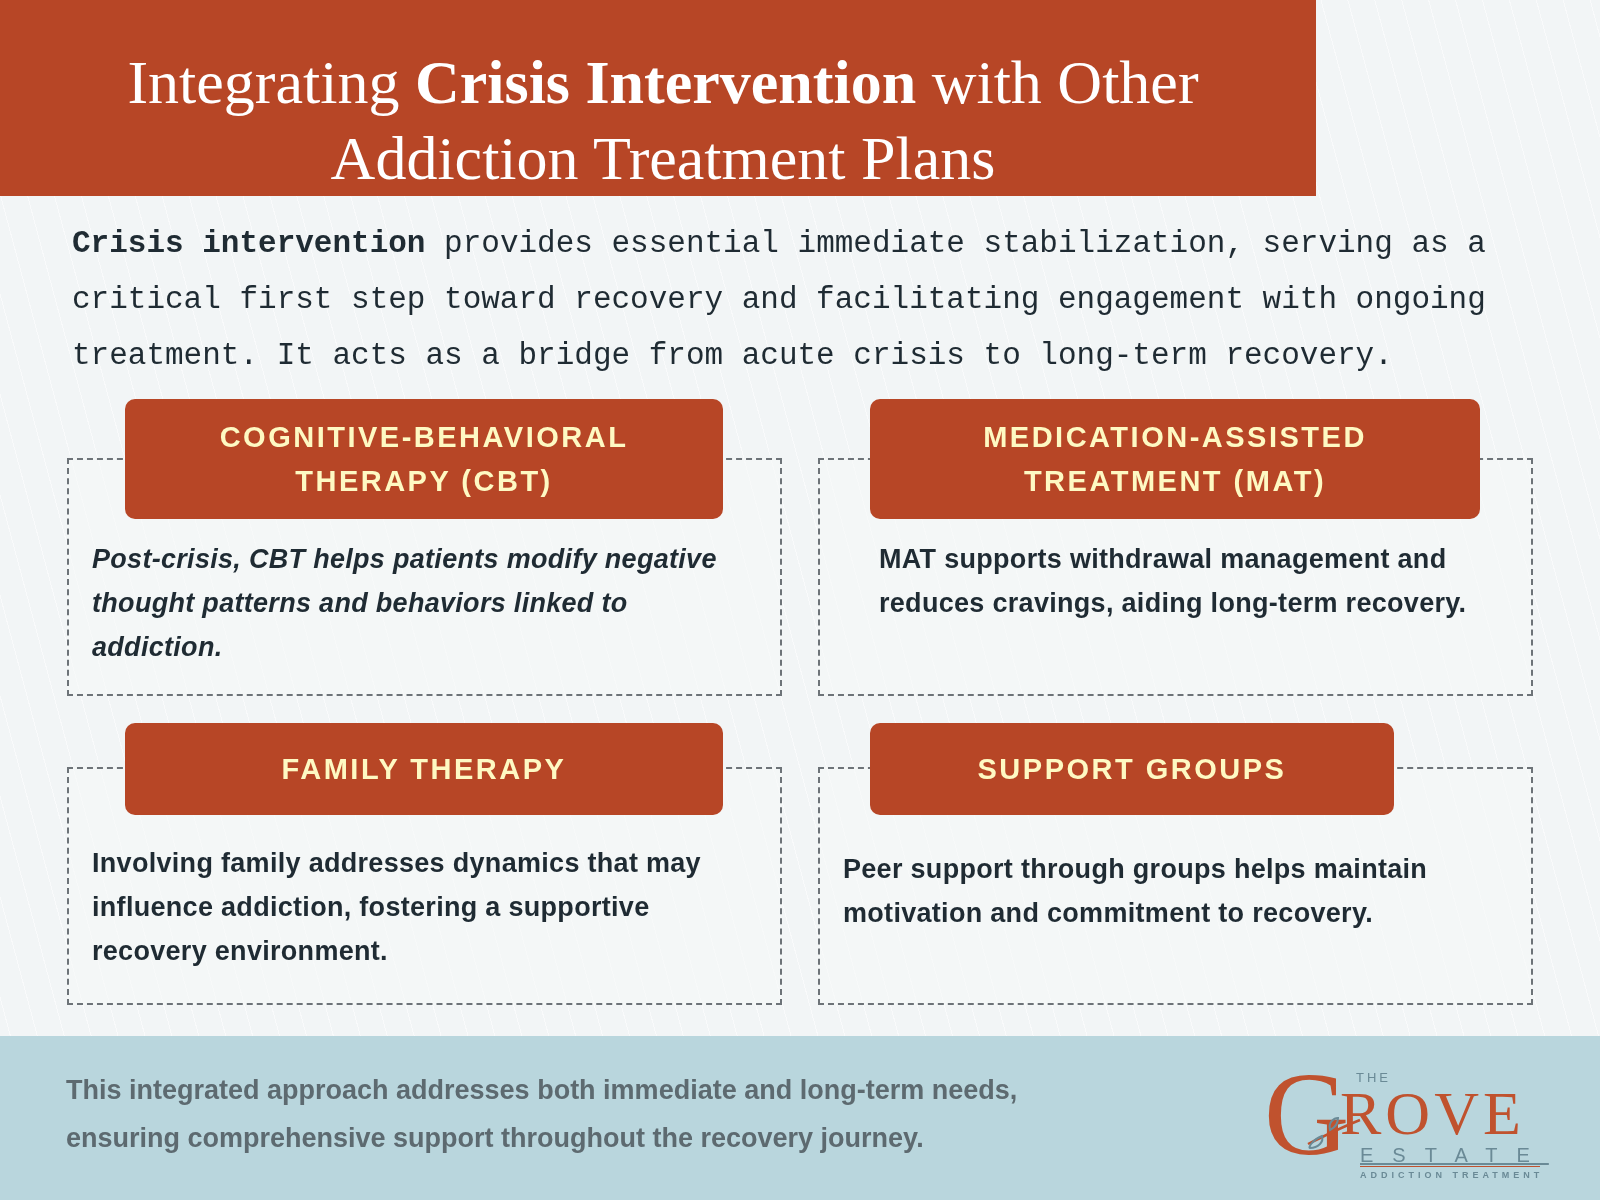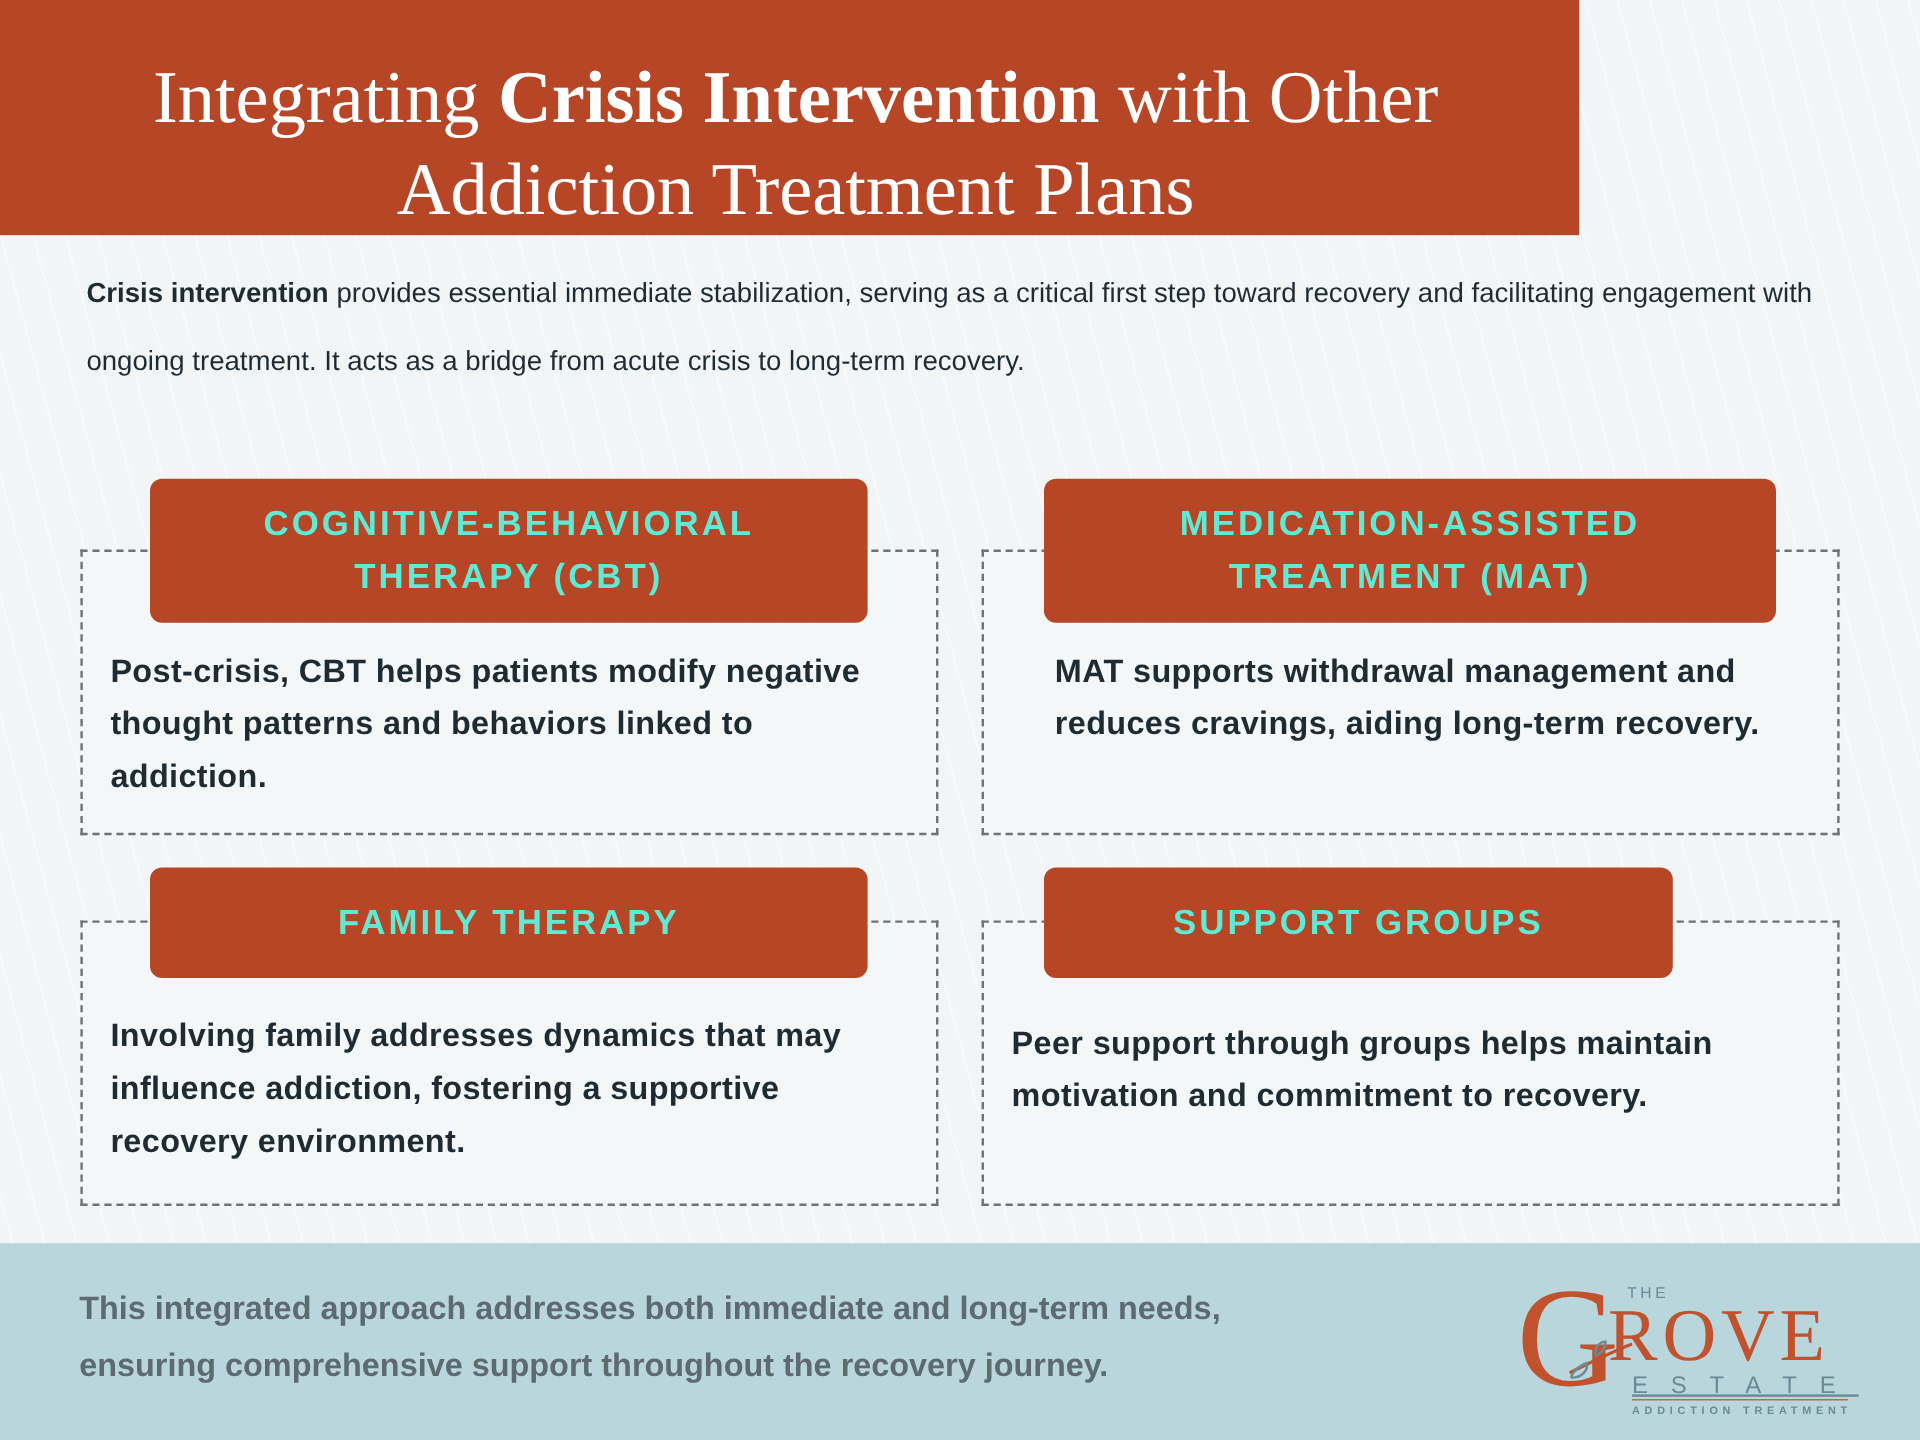--- a/index.html
+++ b/index.html
@@ -15,34 +15,34 @@
     position: absolute; left: 0; top: 0; width: 1316px; height: 196px;
     background: #b74626;
     display: flex; flex-direction: column; align-items: center; justify-content: flex-end;
     color: #fff;
     font-family: "Liberation Serif", "DejaVu Serif", serif;
     font-size: 62px; line-height: 76px; text-align: center; padding-left: 10px;
   }
   .header .t-bold { font-weight: bold; }
   .intro {
     position: absolute; left: 72px; top: 216px; width: 1470px;
-    font-size: 23px; line-height: 56px; color: #1f2b33;
+    font-size: 31px; line-height: 56px; color: #1f2b33; font-family: Liberation Mono, monospace;
   }
   .intro .b { font-weight: bold; }
 
   .card-box {
     position: absolute;
     border: 2px dashed #6d7378;
     background: rgba(245,248,249,0.6);
   }
   .card-tag {
     position: absolute;
     background: #b74626;
     border-radius: 10px;
-    color: #5eead4;
+    color: #fef9c3;
     font-weight: bold;
     font-size: 29px;
     letter-spacing: 2.5px;
     line-height: 44px;
     text-align: center;
     display: flex; align-items: center; justify-content: center; flex-direction: column;
   }
   .card-body {
     position: absolute;
     font-size: 27px; line-height: 44px; font-weight: bold; color: #1f2b33;
@@ -98,21 +98,21 @@
 
 <p class="intro">
   <span class="b">Crisis intervention</span><span> provides essential immediate stabilization, serving as a critical first step toward recovery and facilitating engagement with ongoing treatment. It acts as a bridge from acute crisis to long-term recovery.</span>
 </p>
 
 <div class="card-box" style="left:67px; top:458px; width:715px; height:238px;"></div>
 <div class="card-tag" style="left:125px; top:399px; width:598px; height:120px;">
   <span>COGNITIVE-BEHAVIORAL</span>
   <span>THERAPY (CBT)</span>
 </div>
-<p class="card-body" style="left:92px; top:537px; width:670px;">Post-crisis, CBT helps patients modify negative thought patterns and behaviors linked to addiction.</p>
+<p class="card-body" style="left:92px; top:537px; width:670px;font-style:italic;">Post-crisis, CBT helps patients modify negative thought patterns and behaviors linked to addiction.</p>
 
 <div class="card-box" style="left:818px; top:458px; width:715px; height:238px;"></div>
 <div class="card-tag" style="left:870px; top:399px; width:610px; height:120px;">
   <span>MEDICATION-ASSISTED</span>
   <span>TREATMENT (MAT)</span>
 </div>
 <p class="card-body" style="left:843px; top:537px; width:670px;margin-left:36px;">MAT supports withdrawal management and reduces cravings, aiding long-term recovery.</p>
 
 <div class="card-box" style="left:67px; top:767px; width:715px; height:238px;"></div>
 <div class="card-tag" style="left:125px; top:723px; width:598px; height:92px;">

